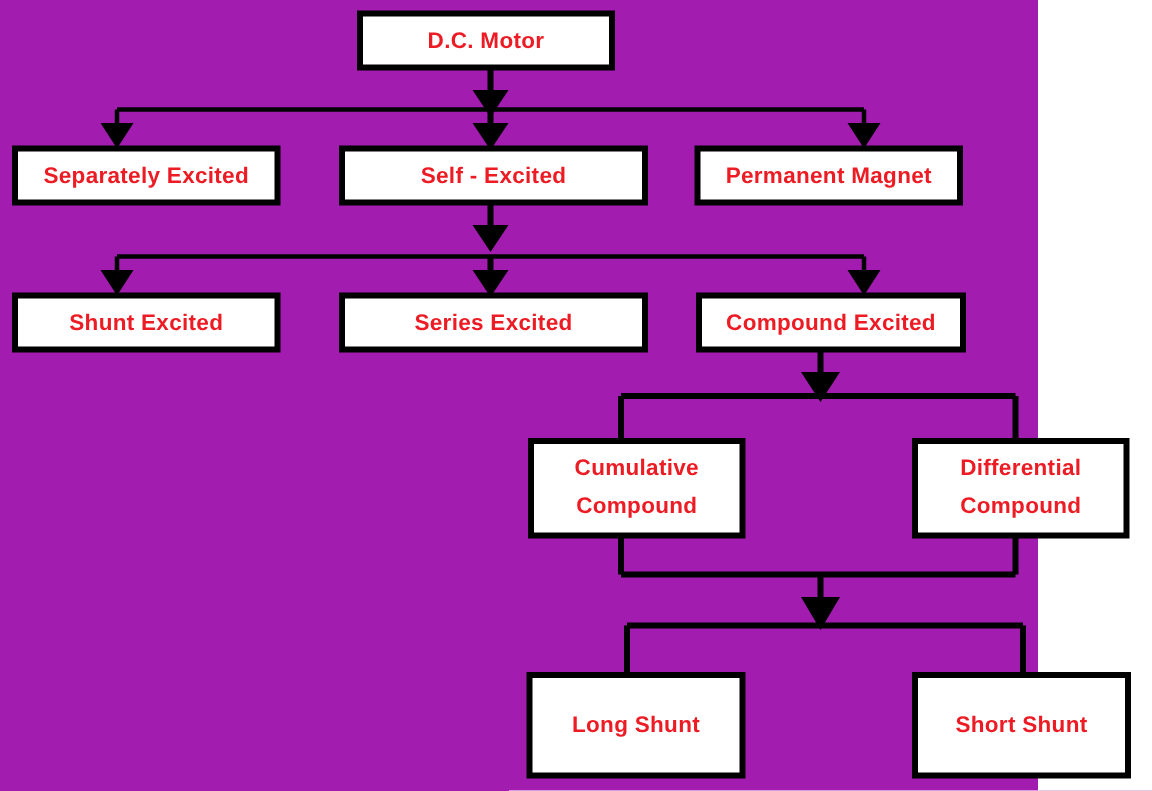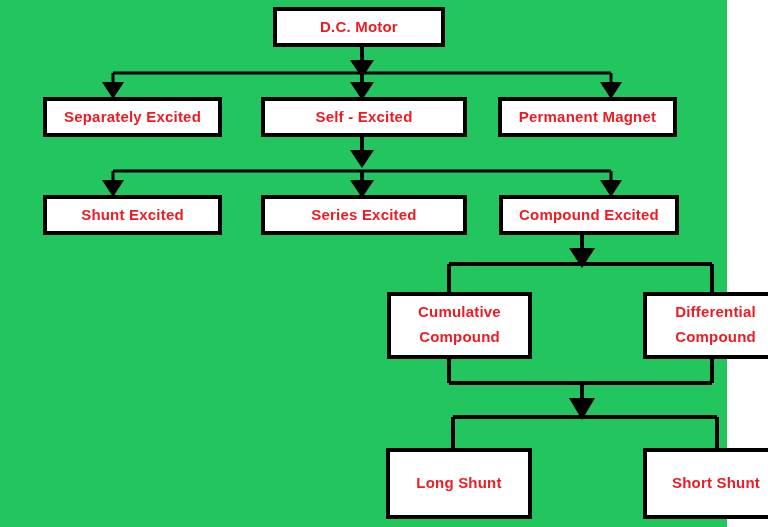--- a/index.html
+++ b/index.html
@@ -10,22 +10,21 @@
   body {
     width: 768px;
     height: 527px;
     font-family: "Liberation Sans", sans-serif;
     overflow: hidden;
   }
   #chart-root {
     position: relative;
     width: 692px;
     height: 527px;
-    background: #22c55e;
-    padding-left: 35px;
+    background: #a21caf;
   }
   svg#flow {
     display: block;
     width: 768px;
     height: 527px;
   }
   .node-box {
     fill: #ffffff;
     stroke: #000000;
     stroke-width: 4;

